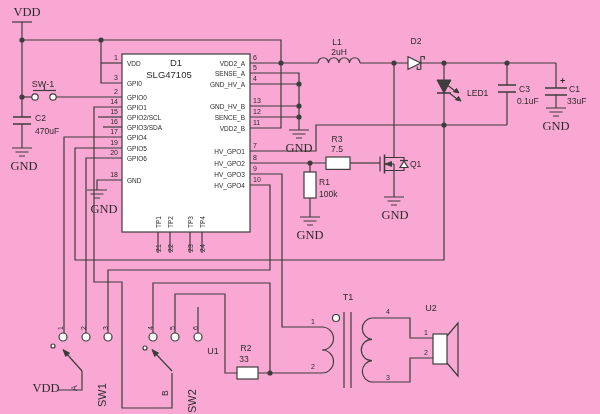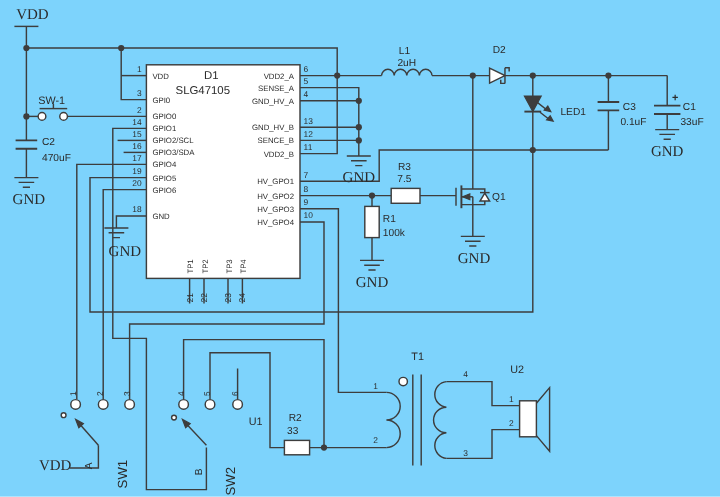--- a/index.html
+++ b/index.html
@@ -1,16 +1,16 @@
 <!DOCTYPE html>
 <html><head>
 <meta charset="utf-8">
 <style>
   html,body{margin:0;padding:0;background:#ffffff;}
-  .canvas{position:relative;width:600px;height:414px;background:#7dd3fc;overflow:hidden;}
+  .canvas{position:relative;width:600px;height:414px;background:#f9a8d4;overflow:hidden;}
   svg{display:block;}
   text{fill:#2b2b2b;font-family:"Liberation Sans",sans-serif;}
   .t-pin{font-size:7px;}
   .t-name{font-size:6.5px;}
   .t-ref{font-size:8.5px;}
   .t-ic{font-size:9.5px;}
   .t-med{font-size:9px;}
   .t-sw{font-size:11px;}
   .t-pwr{font-size:12.5px;font-family:"Liberation Serif",serif;}
   .t-plus{font-size:9px;font-weight:bold;}

